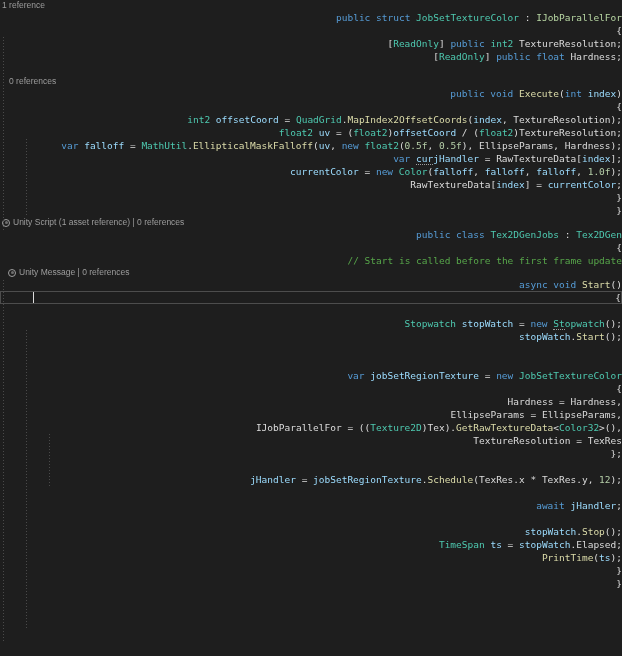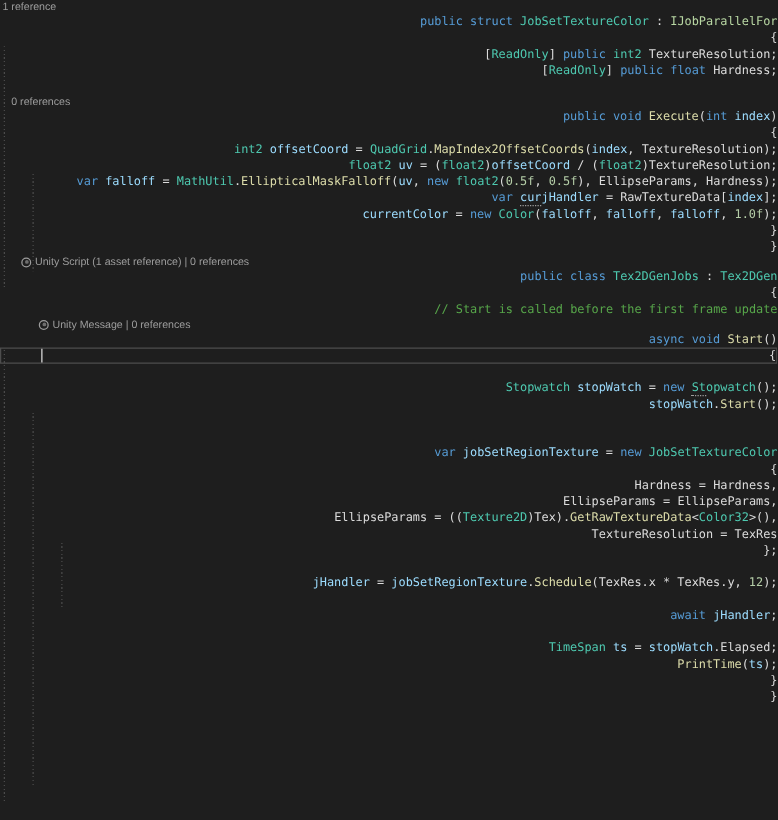--- a/index.html
+++ b/index.html
@@ -82,46 +82,48 @@
     <div class="code-line"><span class="tk-p">    [</span><span class="tk-t">ReadOnly</span><span class="tk-p">] </span><span class="tk-k">public</span><span class="tk-p"> </span><span class="tk-k">float</span><span class="tk-p"> Hardness;</span></div>
     <div class="code-line"></div>
     <div class="lens-line" style="padding-left: 9px;"><span class="lens-text">0 references</span></div>
     <div class="code-line"><span class="tk-p">    </span><span class="tk-k">public void </span><span class="tk-m">Execute</span><span class="tk-p">(</span><span class="tk-k">int</span><span class="tk-p"> </span><span class="tk-v">index</span><span class="tk-p">)</span></div>
     <div class="code-line"><span class="tk-p">    {</span></div>
     <div class="code-line"><span class="tk-p">        </span><span class="tk-t">int2</span><span class="tk-p"> </span><span class="tk-v">offsetCoord</span><span class="tk-p"> = </span><span class="tk-t">QuadGrid</span><span class="tk-p">.</span><span class="tk-m">MapIndex2OffsetCoords</span><span class="tk-p">(</span><span class="tk-v">index</span><span class="tk-p">, TextureResolution);</span></div>
     <div class="code-line"><span class="tk-p">        </span><span class="tk-t">float2</span><span class="tk-p"> </span><span class="tk-v">uv</span><span class="tk-p"> = (</span><span class="tk-t">float2</span><span class="tk-p">)</span><span class="tk-v">offsetCoord</span><span class="tk-p"> / (</span><span class="tk-t">float2</span><span class="tk-p">)TextureResolution;</span></div>
     <div class="code-line"><span class="tk-p">        </span><span class="tk-k">var</span><span class="tk-p"> </span><span class="tk-v">falloff</span><span class="tk-p"> = </span><span class="tk-t">MathUtil</span><span class="tk-p">.</span><span class="tk-m">EllipticalMaskFalloff</span><span class="tk-p">(</span><span class="tk-v">uv</span><span class="tk-p">, </span><span class="tk-k">new</span><span class="tk-p"> </span><span class="tk-t">float2</span><span class="tk-p">(</span><span class="tk-n">0.5f</span><span class="tk-p">, </span><span class="tk-n">0.5f</span><span class="tk-p">), EllipseParams, Hardness);</span></div>
     <div class="code-line"><span class="tk-p">        </span><span class="tk-k">var</span><span class="tk-p"> </span><span class="tk-v tk-d">cur</span><span class="tk-v">jHandler</span><span class="tk-p"> = RawTextureData[</span><span class="tk-v">index</span><span class="tk-p">];</span></div>
     <div class="code-line"><span class="tk-p">        </span><span class="tk-v">currentColor</span><span class="tk-p"> = </span><span class="tk-k">new</span><span class="tk-p"> </span><span class="tk-t">Color</span><span class="tk-p">(</span><span class="tk-v">falloff</span><span class="tk-p">, </span><span class="tk-v">falloff</span><span class="tk-p">, </span><span class="tk-v">falloff</span><span class="tk-p">, </span><span class="tk-n">1.0f</span><span class="tk-p">);</span></div>
+    <div class="code-line"><span class="tk-p">        RawTextureData[</span><span class="tk-v">index</span><span class="tk-p">] = </span><span class="tk-v">currentColor</span><span class="tk-p">;</span></div>
     <div class="code-line"><span class="tk-p">    }</span></div>
     <div class="code-line"><span class="tk-p">}</span></div>
-    <div class="lens-line" style="padding-left: 17px;"><span class="unity-ring"></span><span class="lens-text">Unity Script (1 asset reference) | 0 references</span></div>
+    <div class="lens-line" style="padding-left: 2px;"><span class="unity-ring"></span><span class="lens-text">Unity Script (1 asset reference) | 0 references</span></div>
     <div class="code-line"><span class="tk-k">public class </span><span class="tk-t">Tex2DGenJobs</span><span class="tk-p"> : </span><span class="tk-t">Tex2DGen</span></div>
     <div class="code-line"><span class="tk-p">{</span></div>
     <div class="code-line"><span class="tk-p">    </span><span class="tk-c">// Start is called before the first frame update</span></div>
-    <div class="lens-line" style="padding-left: 31px;"><span class="unity-ring"></span><span class="lens-text">Unity Message | 0 references</span></div>
+    <div class="lens-line" style="padding-left: 8px;"><span class="unity-ring"></span><span class="lens-text">Unity Message | 0 references</span></div>
     <div class="code-line"><span class="tk-p">    </span><span class="tk-k">async void </span><span class="tk-m">Start</span><span class="tk-p">()</span></div>
     <div class="code-line current"><span class="tk-p">    {</span><span class="cursor-caret" style="left: 31.6px;"></span></div>
     <div class="code-line"></div>
     <div class="code-line"><span class="tk-p">        </span><span class="tk-t">Stopwatch</span><span class="tk-p"> </span><span class="tk-v">stopWatch</span><span class="tk-p"> = </span><span class="tk-k">new</span><span class="tk-p"> </span><span class="tk-t tk-d">St</span><span class="tk-t">opwatch</span><span class="tk-p">();</span></div>
     <div class="code-line"><span class="tk-p">        </span><span class="tk-v">stopWatch</span><span class="tk-p">.</span><span class="tk-m">Start</span><span class="tk-p">();</span></div>
     <div class="code-line"></div>
     <div class="code-line"></div>
     <div class="code-line"><span class="tk-p">        </span><span class="tk-k">var</span><span class="tk-p"> </span><span class="tk-v">jobSetRegionTexture</span><span class="tk-p"> = </span><span class="tk-k">new</span><span class="tk-p"> </span><span class="tk-t">JobSetTextureColor</span></div>
     <div class="code-line"><span class="tk-p">        {</span></div>
     <div class="code-line"><span class="tk-p">            Hardness = Hardness,</span></div>
     <div class="code-line"><span class="tk-p">            EllipseParams = EllipseParams,</span></div>
-    <div class="code-line"><span class="tk-p">            EllipseParams = ((</span><span class="tk-t">Texture2D</span><span class="tk-p">)Tex).</span><span class="tk-m">GetRawTextureData</span><span class="tk-p">&lt;</span><span class="tk-t">Color32</span><span class="tk-p">&gt;(),</span></div>
+    <div class="code-line"><span class="tk-p">            IJobParallelFor = ((</span><span class="tk-t">Texture2D</span><span class="tk-p">)Tex).</span><span class="tk-m">GetRawTextureData</span><span class="tk-p">&lt;</span><span class="tk-t">Color32</span><span class="tk-p">&gt;(),</span></div>
     <div class="code-line"><span class="tk-p">            TextureResolution = TexRes</span></div>
     <div class="code-line"><span class="tk-p">        };</span></div>
     <div class="code-line"></div>
     <div class="code-line"><span class="tk-p">        </span><span class="tk-v">jHandler</span><span class="tk-p"> = </span><span class="tk-v">jobSetRegionTexture</span><span class="tk-p">.</span><span class="tk-m">Schedule</span><span class="tk-p">(TexRes.x * TexRes.y, </span><span class="tk-n">12</span><span class="tk-p">);</span></div>
     <div class="code-line"></div>
     <div class="code-line"><span class="tk-p">        </span><span class="tk-k">await</span><span class="tk-p"> </span><span class="tk-v">jHandler</span><span class="tk-p">;</span></div>
     <div class="code-line"></div>
+    <div class="code-line"><span class="tk-p">        </span><span class="tk-v">stopWatch</span><span class="tk-p">.</span><span class="tk-m">Stop</span><span class="tk-p">();</span></div>
     <div class="code-line"><span class="tk-p">        </span><span class="tk-t">TimeSpan</span><span class="tk-p"> </span><span class="tk-v">ts</span><span class="tk-p"> = </span><span class="tk-v">stopWatch</span><span class="tk-p">.Elapsed;</span></div>
     <div class="code-line"><span class="tk-p">        </span><span class="tk-m">PrintTime</span><span class="tk-p">(</span><span class="tk-v">ts</span><span class="tk-p">);</span></div>
     <div class="code-line"><span class="tk-p">    }</span></div>
     <div class="code-line"><span class="tk-p">}</span></div>
     <div class="indent-guide" style="left: 3px; top: 37px; height: 193px;"></div>
     <div class="indent-guide" style="left: 25.88px; top: 139px; height: 78px;"></div>
     <div class="indent-guide" style="left: 3px; top: 280px; height: 362px;"></div>
     <div class="indent-guide" style="left: 25.88px; top: 330px; height: 299px;"></div>
     <div class="indent-guide" style="left: 48.76px; top: 434px; height: 52px;"></div>
   </div>

